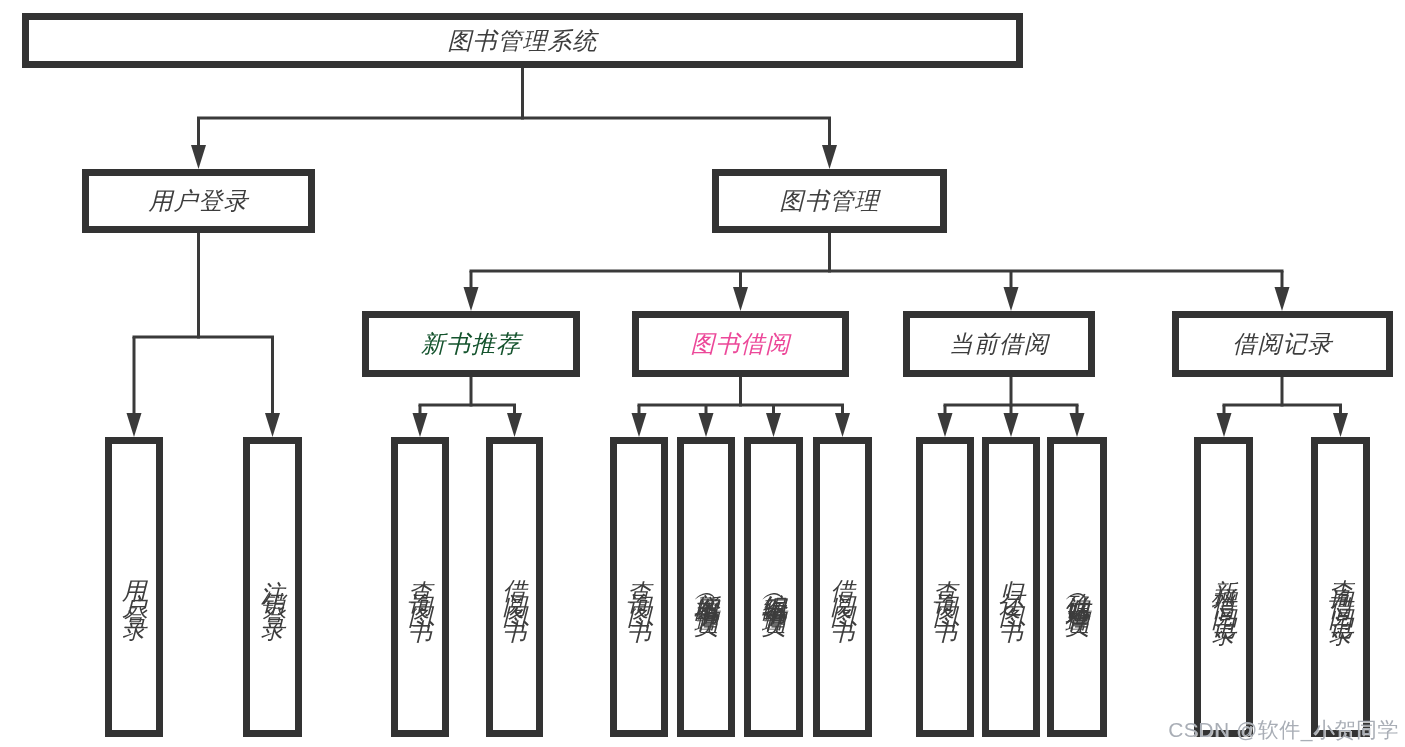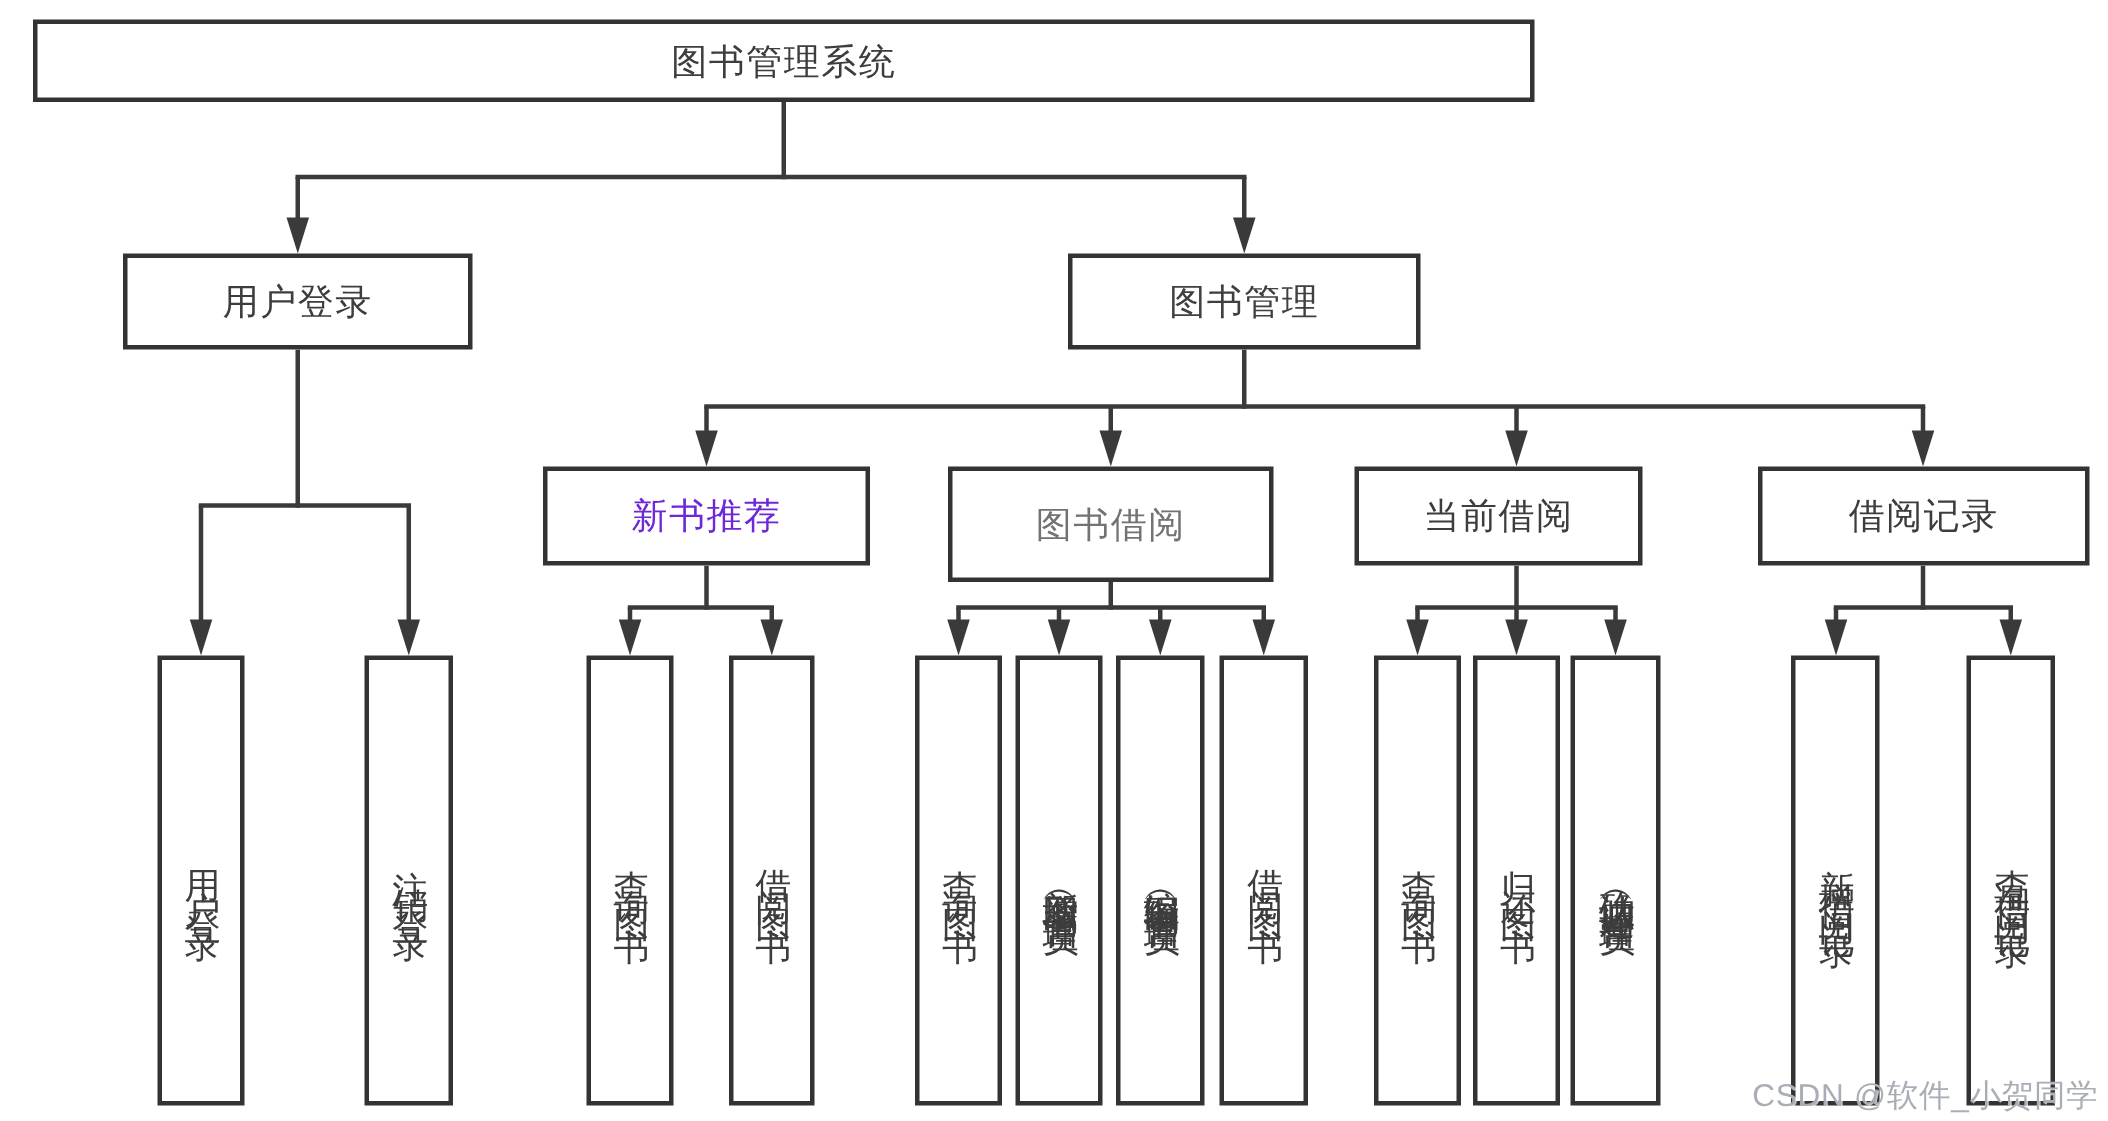--- a/index.html
+++ b/index.html
@@ -18,26 +18,27 @@
   #edges {
     position: absolute;
     left: 0;
     top: 0;
     pointer-events: none;
   }
   .node {
     position: absolute;
     box-sizing: border-box;
     background: #ffffff;
-    border: 3px solid #c4b5fd;
+    border: 7px solid #c4b5fd;
     display: flex;
     align-items: center;
     justify-content: center;
     color: #3d3d3d;
     z-index: 2;
+    font-style: italic;
   }
   .node.h span {
     font-size: 24px;
     letter-spacing: 1px;
     white-space: nowrap;
   }
   .node.v span {
     writing-mode: vertical-rl;
     text-orientation: mixed;
     font-size: 24px;
@@ -123,24 +124,24 @@
     <span>图书管理系统</span>
   </div>
 
   <div class="node h" style="left: 82px; top: 169px; width: 233px; height: 64px; border-color: rgb(51, 51, 51); color: rgb(61, 61, 61);">
     <span>用户登录</span>
   </div>
   <div class="node h" style="left: 712px; top: 169px; width: 235px; height: 64px; border-color: rgb(51, 51, 51); color: #404040;">
     <span>图书管理</span>
   </div>
 
-  <div class="node h" style="left: 362px; top: 311px; width: 218px; height: 66px; border-color: rgb(51, 51, 51); color: #6d28d9;">
+  <div class="node h" style="left: 362px; top: 311px; width: 218px; height: 66px; border-color: rgb(51, 51, 51); color: #14532d;">
     <span>新书推荐</span>
   </div>
-  <div class="node h" style="left: 632px; top: 311px; width: 217px; height: 77px; border-color: rgb(51, 51, 51); color: #737373; text-align: right;">
+  <div class="node h" style="left: 632px; top: 311px; width: 217px; height: 66px; border-color: rgb(51, 51, 51); color: #ec4899; text-align: right;">
     <span>图书借阅</span>
   </div>
   <div class="node h" style="left: 903px; top: 311px; width: 192px; height: 66px; border-color: rgb(51, 51, 51); color: rgb(61, 61, 61);">
     <span>当前借阅</span>
   </div>
   <div class="node h" style="left: 1172px; top: 311px; width: 221px; height: 66px; border-color: rgb(51, 51, 51); color: rgb(61, 61, 61);">
     <span>借阅记录</span>
   </div>
 
   <div class="node v" style="left: 105px; top: 437px; width: 58px; height: 300px; border-color: rgb(51, 51, 51); color: rgb(61, 61, 61);">

